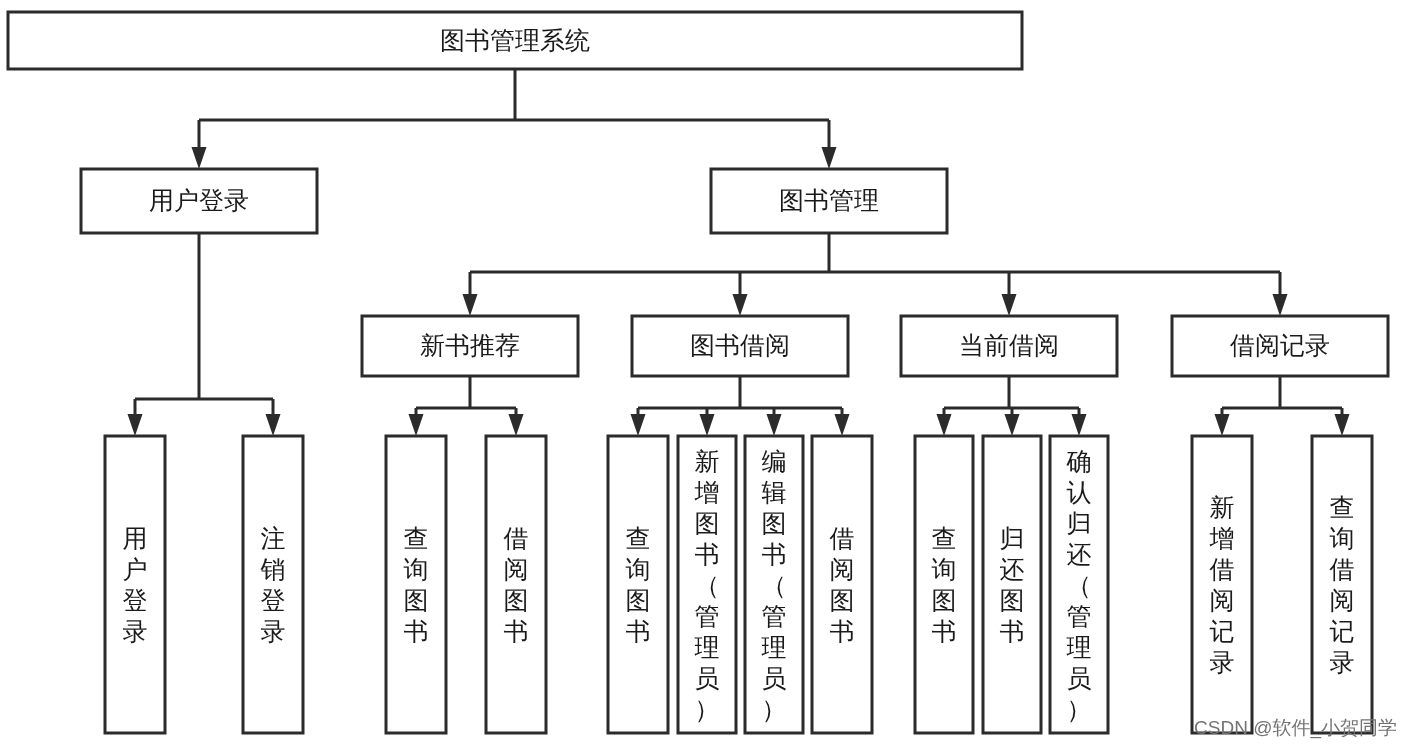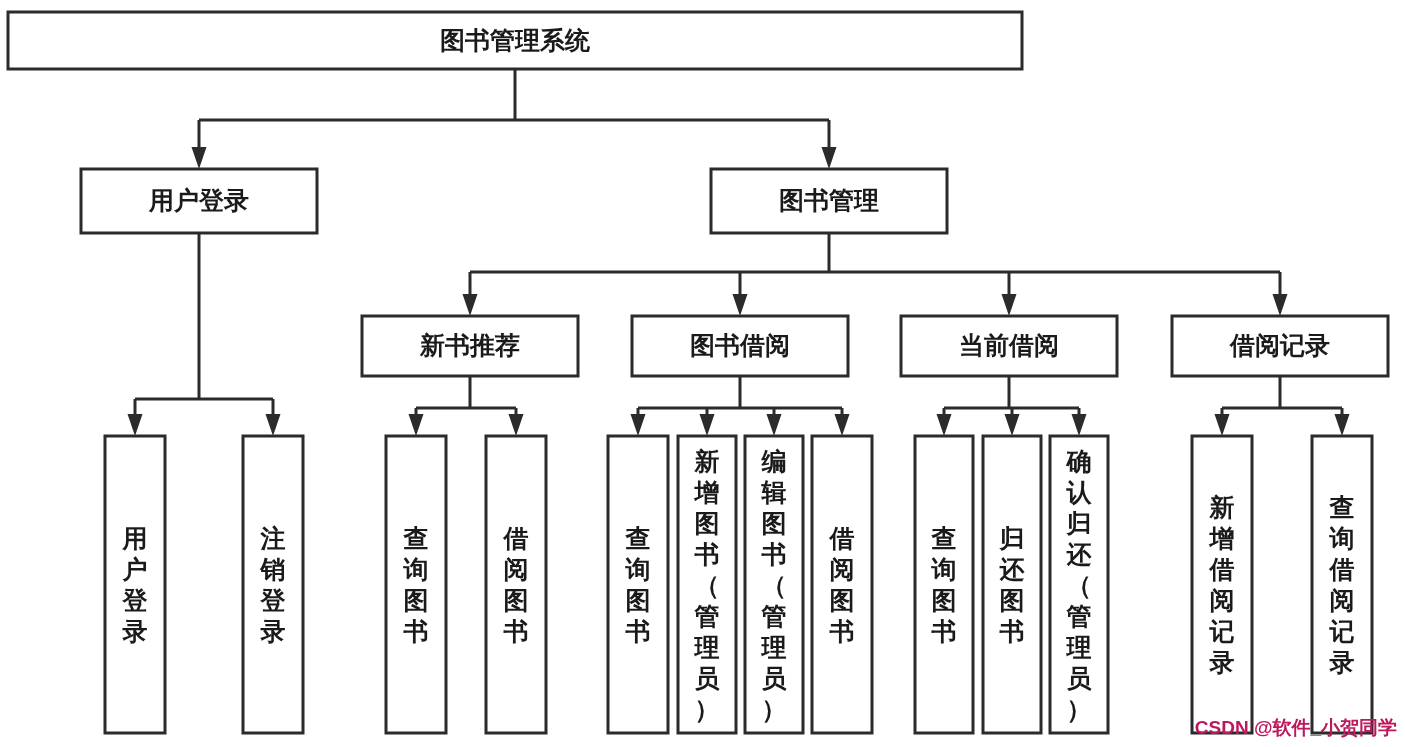--- a/index.html
+++ b/index.html
@@ -11,21 +11,20 @@
     width: 1405px;
     height: 747px;
     font-family: "Liberation Sans", "DejaVu Sans", sans-serif;
     overflow: hidden;
     position: relative;
   }
   #diagram-root {
     position: relative;
     width: 1405px;
     height: 747px;
-    font-weight: bold;
   }
   svg#flow-svg {
     position: absolute;
     left: 0;
     top: 0;
     width: 1405px;
     height: 747px;
     display: block;
   }
   .node-box {
@@ -55,21 +54,21 @@
     font-size: 25px;
     fill: #1a1a1a;
     text-anchor: middle;
   }
   .watermark {
     position: absolute;
     right: 8px;
     bottom: 6px;
     font-family: "Liberation Sans", "DejaVu Sans", sans-serif;
     font-size: 19px;
-    color: #be185d;
+    color: #737373;
     white-space: nowrap;
     user-select: none;
   }
 </style>
 </head>
 <body>
 
 <div id="diagram-root">
   <svg id="flow-svg" viewBox="0 0 1405 747" xmlns="http://www.w3.org/2000/svg">
     <g id="edges-layer">

